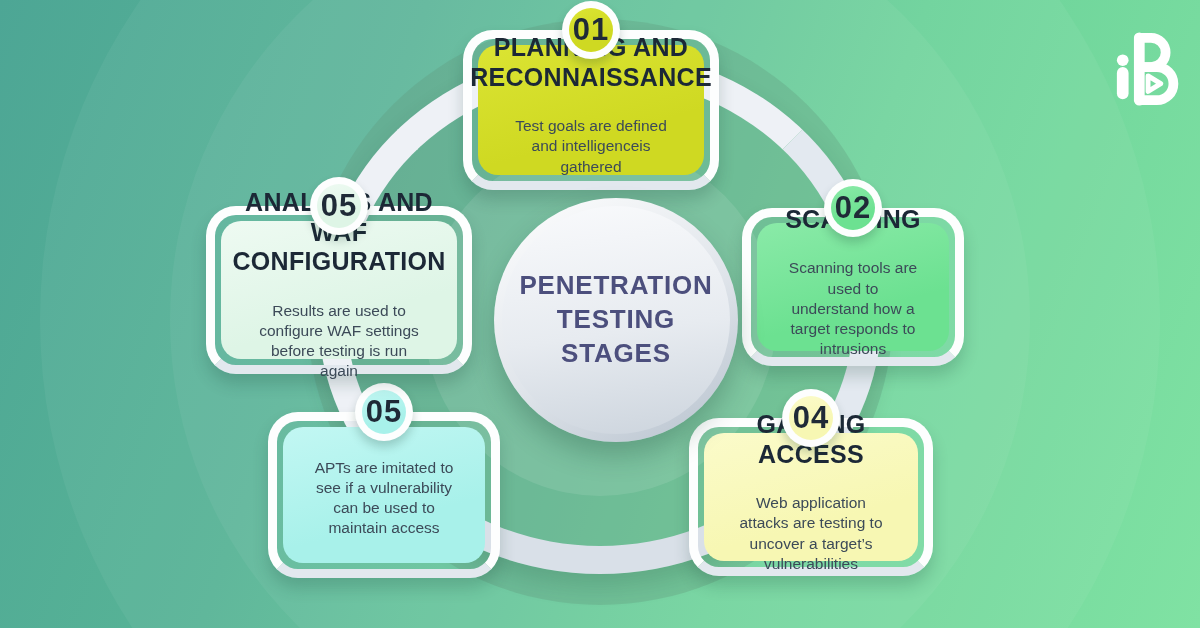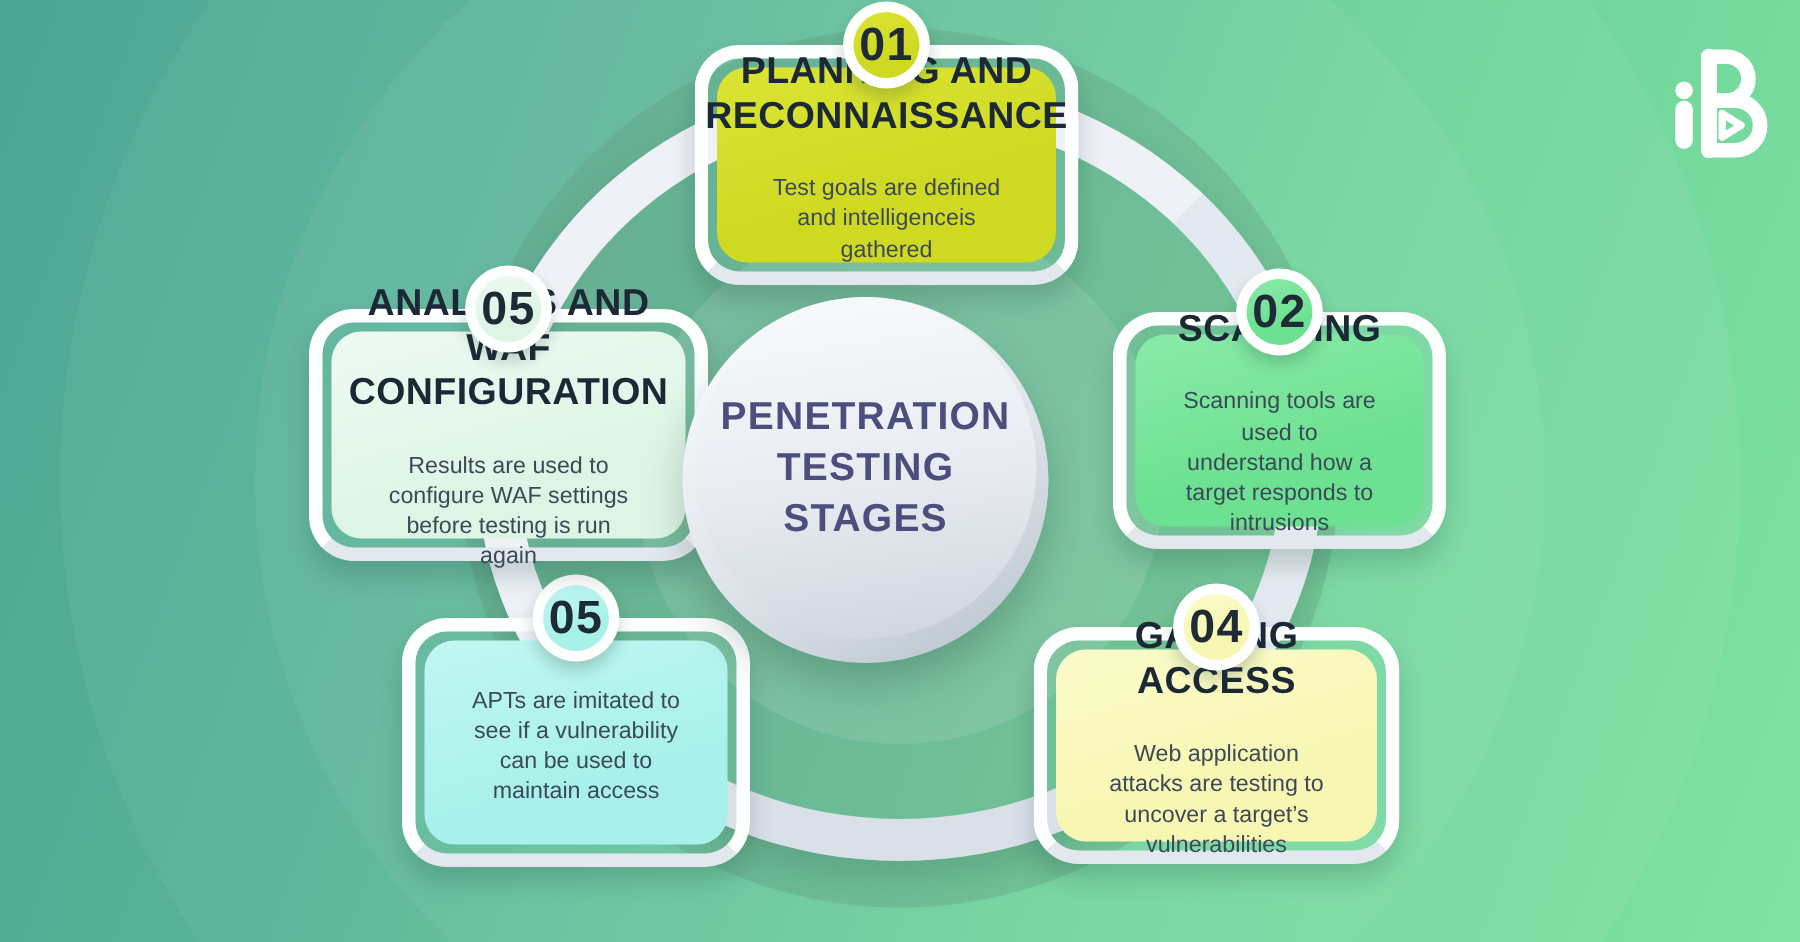--- a/index.html
+++ b/index.html
@@ -53,24 +53,24 @@
   .s3{left:689px;top:418px;width:244px;height:158px;}
   .s4{left:268px;top:412px;width:232px;height:166px;}
   .s5{left:206px;top:206px;width:266px;height:168px;}
   .s1 .fill,.s1 .badge-inner{background:linear-gradient(165deg,#dbe433 0%,#cfd922 65%);}
   .s2 .fill,.s2 .badge-inner{background:linear-gradient(165deg,#8aeaa8 0%,#6ce191 65%);}
   .s3 .fill,.s3 .badge-inner{background:linear-gradient(165deg,#fbfbca 0%,#f7f7b3 65%);}
   .s4 .fill,.s4 .badge-inner{background:linear-gradient(165deg,#c2f7f3 0%,#a8f1ea 65%);}
   .s5 .fill,.s5 .badge-inner{background:linear-gradient(165deg,#eefaf2 0%,#def5e6 65%);}
   
   .center-circle{
-    position:absolute;left:455px;top:198px;width:244px;height:244px;border-radius:50%;
+    position:absolute;left:494px;top:198px;width:244px;height:244px;border-radius:50%;
     background:linear-gradient(150deg,#ffffff 0%,#dfe4ea 55%,#b6c1cd 100%);
     box-shadow:0 14px 26px rgba(20,60,45,0.25);z-index:6;
-    display:flex;align-items:flex-start;justify-content:center;
+    display:flex;align-items:center;justify-content:center;
   }
   .center-inner{
     width:228px;height:228px;border-radius:50%;
     background:linear-gradient(172deg,#f9fafc 0%,#e7ebf0 55%,#ccd4dd 100%);
     display:flex;flex-direction:column;align-items:center;justify-content:center;
     text-align:center;
   }
   .center-title{
     font-size:26px;line-height:1.3;font-weight:bold;letter-spacing:.8px;color:#4c4f7d;
   }

